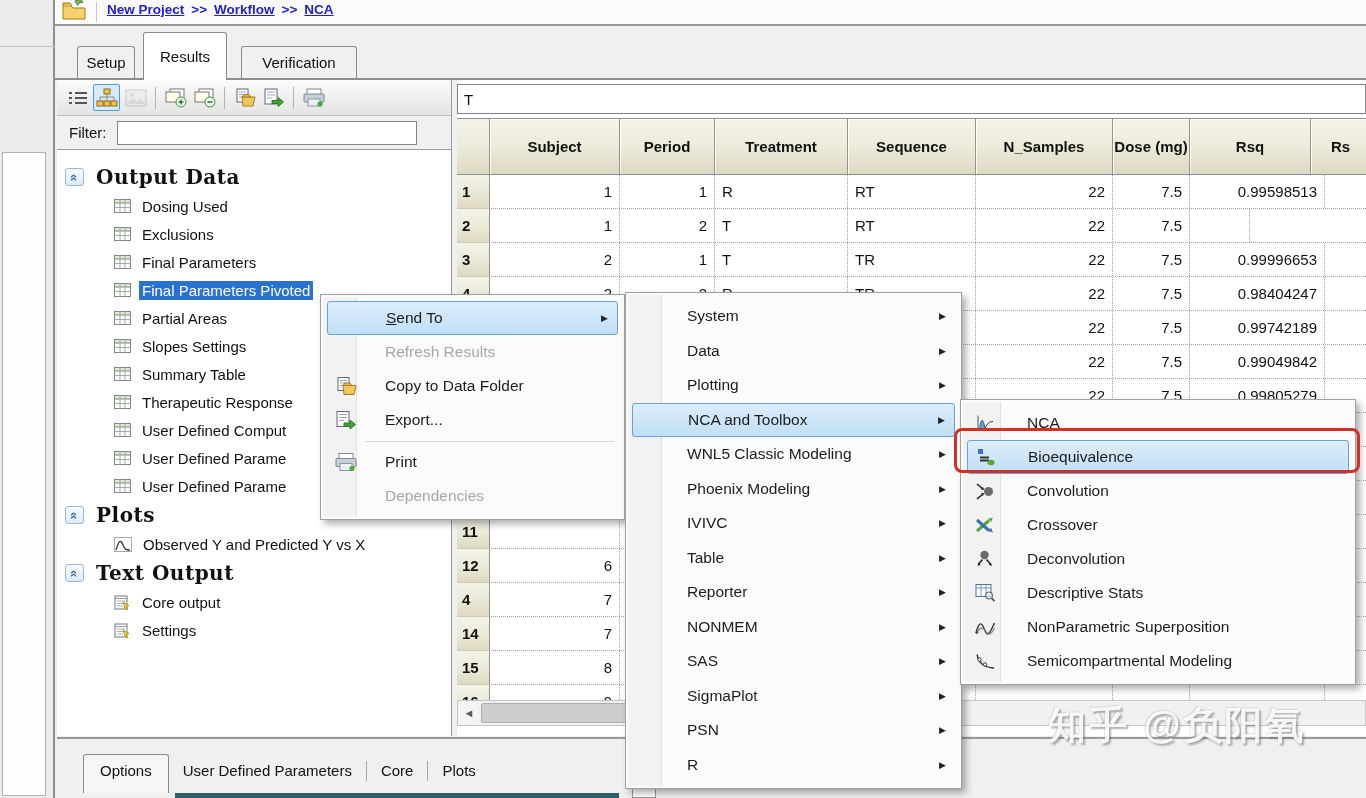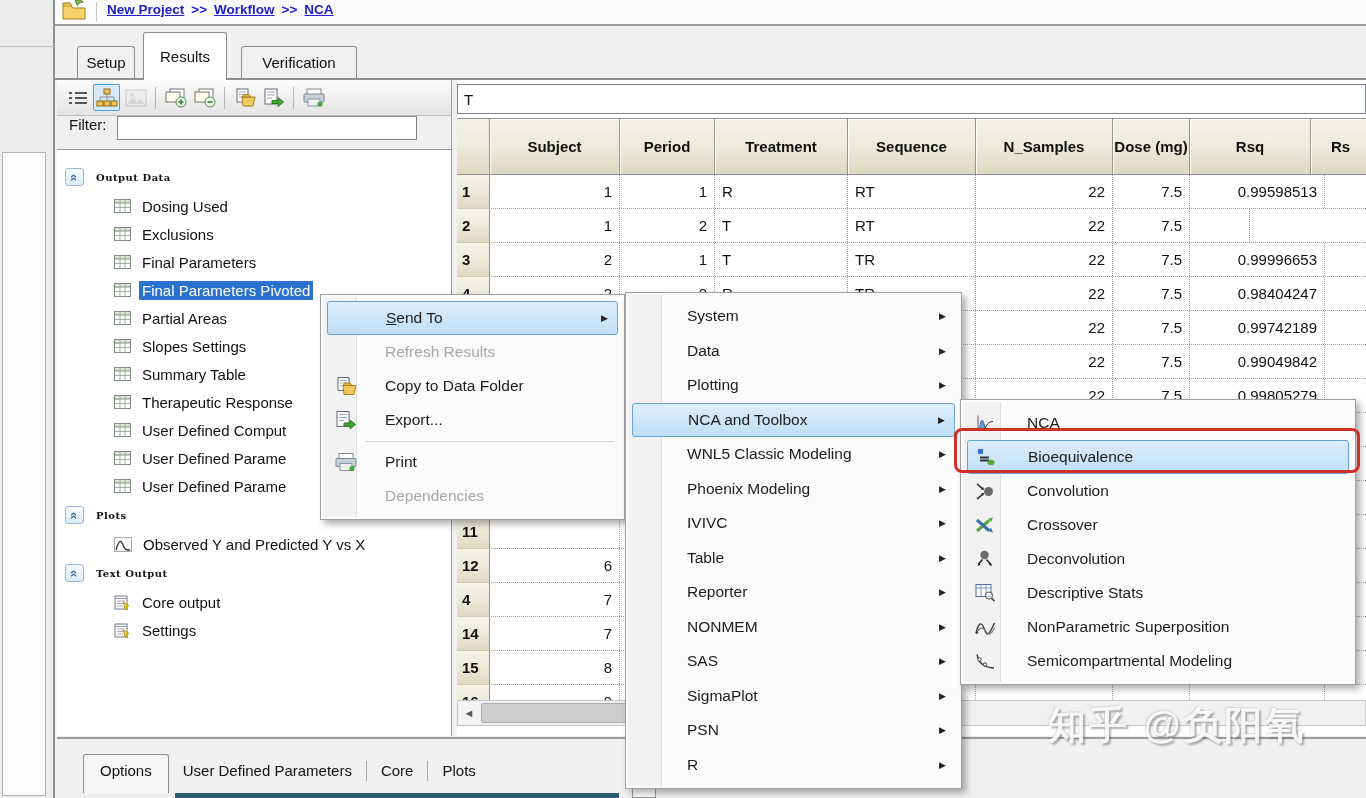--- a/index.html
+++ b/index.html
@@ -27,28 +27,28 @@
        border-radius:3px 3px 0 0;display:flex;align-items:center;justify-content:center;z-index:1}
   .tab.active{top:6px;height:48px;background:#fff;z-index:3}
 
   
   .left-pane{position:absolute;left:57px;top:80px;width:395px;height:656px;background:#fff;border-right:1px solid #9a9a9a}
   .toolbar{height:36px;background:linear-gradient(#fbfbfb,#e4e4e4);border-bottom:1px solid #bdbdbd;display:flex;align-items:center;padding-left:6px}
   .tbtn{width:27px;height:27px;display:flex;align-items:center;justify-content:center;border:1px solid transparent;border-radius:2px;margin:0 1px}
   .tbtn.sel{border-color:#4a9ede;background:#d6eafc}
   .tbtn.dis{opacity:.45;filter:grayscale(1)}
   .tsep{width:1px;height:22px;background:#b4b4b4;margin:0 5px}
-  .filter-row{height:34px;background:#f0f0f0;display:flex;align-items:flex-start;padding-left:12px;border-bottom:1px solid #9a9a9a}
+  .filter-row{height:34px;background:#f0f0f0;display:flex;align-items:center;padding-left:12px;border-bottom:1px solid #9a9a9a}
   .filter-row input{margin-left:10px;width:300px;height:24px;border:1px solid #848484;background:#fff;font:14px "Liberation Sans",sans-serif;padding:0 4px}
   .tree{position:relative;height:585px;background:#fff;overflow:hidden;padding-top:12px}
   .tsec{display:flex;align-items:center;height:30px;padding-left:8px}
   .chev{width:19px;height:18px;border:1px solid #9ab6d8;border-radius:3px;background:linear-gradient(#f7fbff,#dcebf8);
         display:flex;align-items:center;justify-content:center;margin-right:12px}
   .chev span{display:inline-block;transform:rotate(90deg);color:#3a6ea5;font-weight:bold;font-size:13px;line-height:1}
-  .tsec .tlabel{font-family:"DejaVu Serif",serif;font-weight:bold;font-size:10px;letter-spacing:.5px}
+  .tsec .tlabel{font-family:"DejaVu Serif",serif;font-weight:bold;font-size:20px;letter-spacing:.5px}
   .titem{display:flex;align-items:center;height:28px;padding-left:57px;white-space:nowrap}
   .titem .ticon{margin-right:8px;flex:0 0 auto;display:flex}
   .titem .ilabel{padding:1px 3px}
   .titem.sel .ilabel{background:#2a72cf;color:#fff}
 
   
   .right-pane{position:absolute;left:457px;top:80px;width:909px;height:656px;background:#fff}
   .t-field{position:absolute;left:0;top:4px;width:909px;height:30px;border:1px solid #7f8288;background:#fff;
            display:flex;align-items:center;padding-left:6px;font-size:15px}
   .grid{position:absolute;left:0;top:38px;width:909px;height:618px;overflow:hidden;background:#fff}

